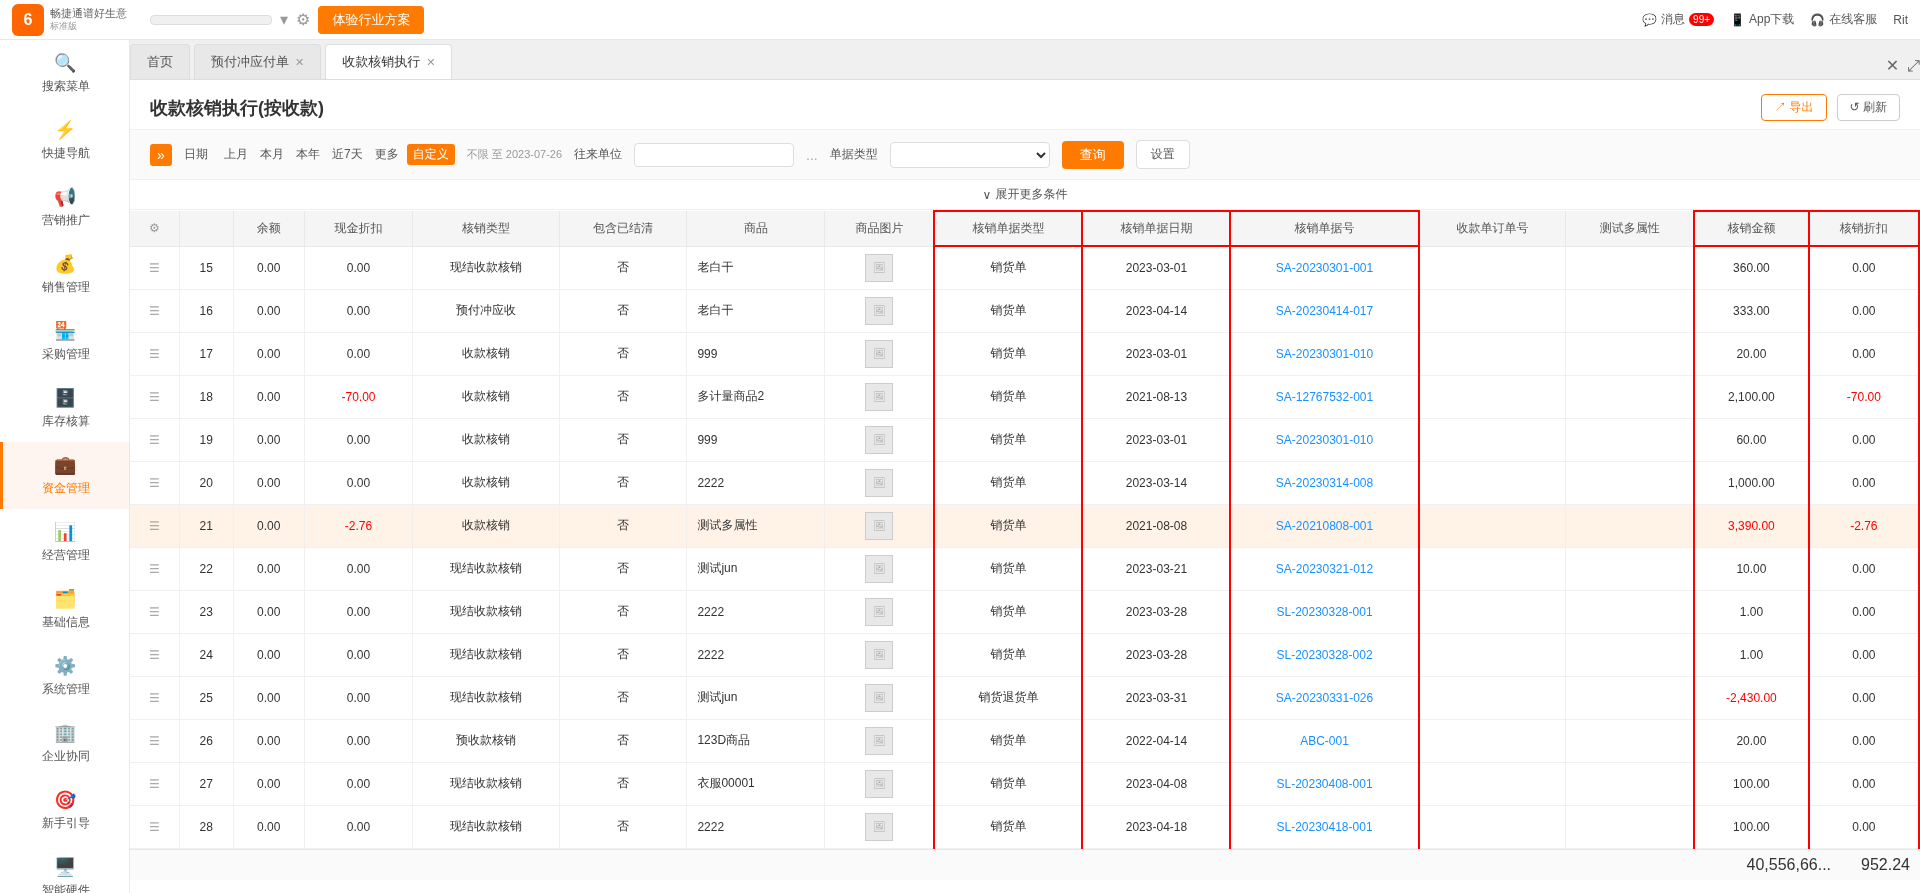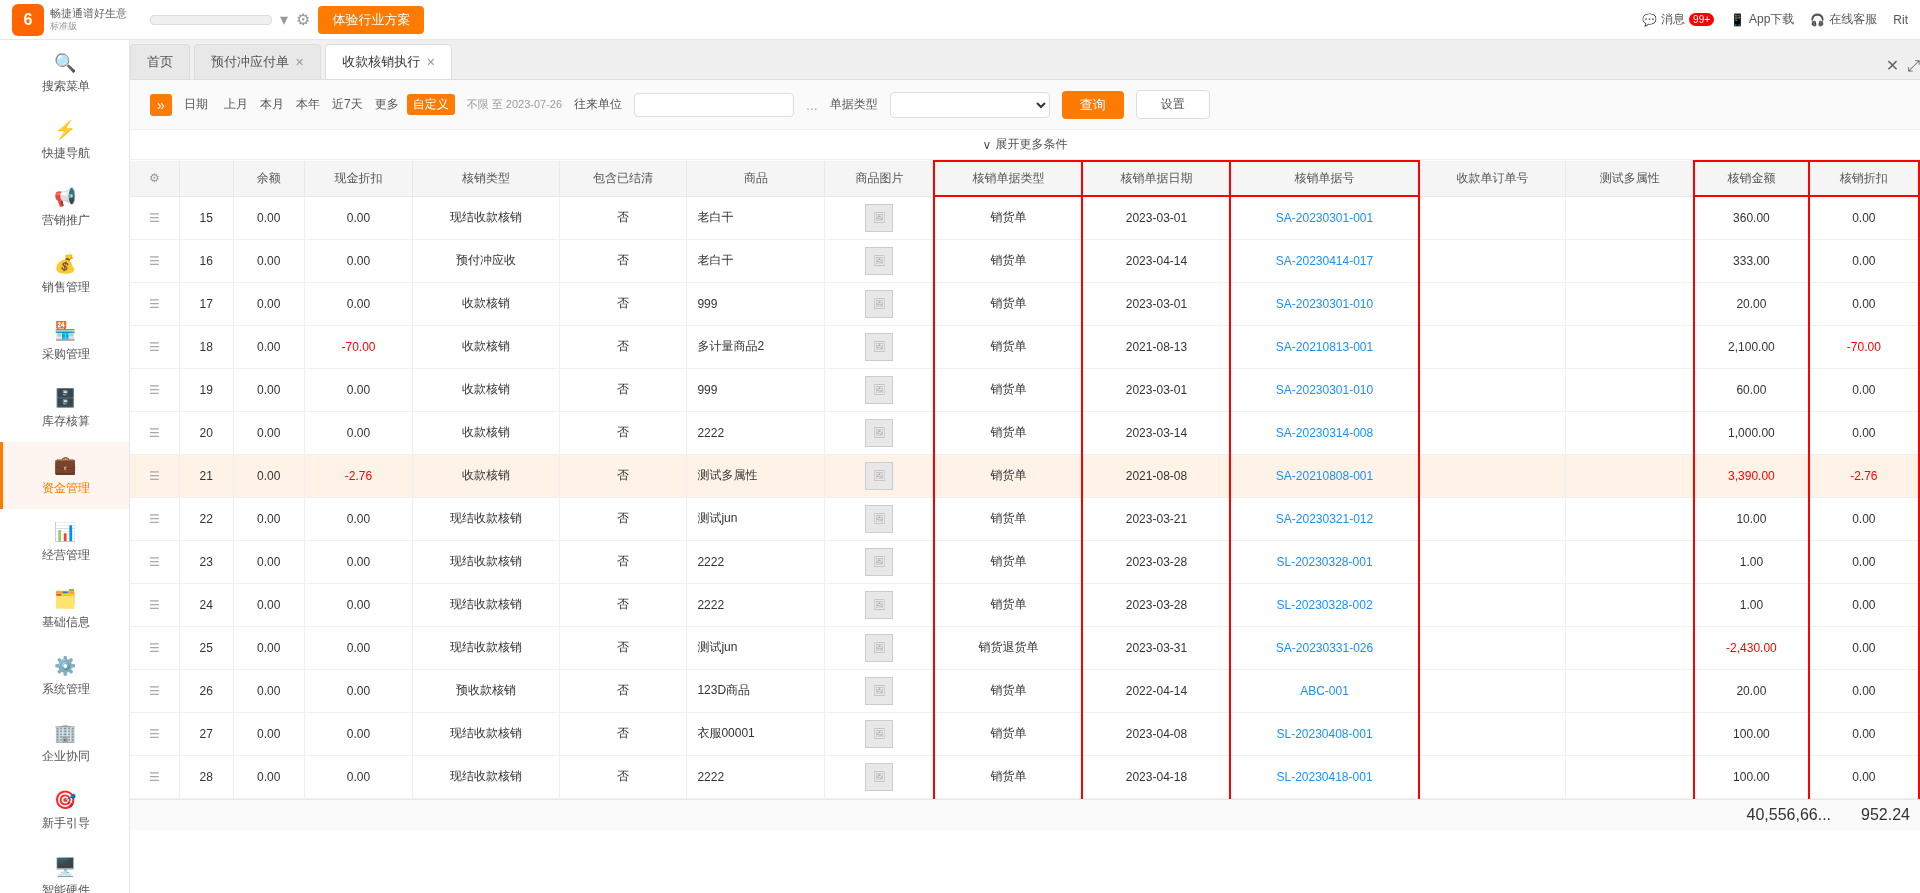--- a/index.html
+++ b/index.html
@@ -227,21 +227,21 @@
       border-radius: 4px;
       padding: 5px 18px;
       font-size: 13px;
       cursor: pointer;
     }
     .btn-settings {
       border: 1px solid #ddd;
       color: #555;
       background: #fff;
       border-radius: 4px;
-      padding: 5px 24px;
+      padding: 5px 14px;
       font-size: 12px;
       cursor: pointer;
     }
 
     
     .expand-more {
       display: flex;
       justify-content: center;
       padding: 6px;
       border-bottom: 1px solid #f0f0f0;
@@ -419,20 +419,33 @@
       </div>
       <div class="tab-spacer"></div>
       <div class="tab-actions">
         <span class="tab-action-btn">✕</span>
         <span class="tab-action-btn">⤢</span>
       </div>
     </div>
 
     <div class="page-content">
 
+      <div class="page-header">
+        <h2 class="page-title">收款核销执行(按收款)</h2>
+        <div class="header-actions">
+          <button class="btn-export">
+            <span>↗</span>
+            <span>导出</span>
+          </button>
+          <button class="btn-refresh">
+            <span>↺</span>
+            <span>刷新</span>
+          </button>
+        </div>
+      </div>
 
       <div class="filter-bar">
         <button class="filter-toggle-btn">»</button>
         <span class="filter-label">日期</span>
         <div class="filter-date-group">
           <span class="filter-date-option">上月</span>
           <span class="filter-date-option">本月</span>
           <span class="filter-date-option">本年</span>
           <span class="filter-date-option">近7天</span>
           <span class="filter-date-option">更多</span>
@@ -544,21 +557,21 @@
       <td>0.00</td>
       <td class="neg-val">-70.00</td>
       <td>收款核销</td>
       <td>否</td>
       <td style="text-align:left;">多计量商品2</td>
       <td style="text-align:center;">
       <div style="width:28px;height:28px;background:#e8e8e8;border:1px solid #ccc;display:inline-flex;align-items:center;justify-content:center;font-size:10px;color:#aaa;">🖼</div>
     </td>
       <td style="border-left:2px solid red;border-right:2px solid red;">销货单</td>
       <td style="border-left:2px solid red;border-right:2px solid red;">2021-08-13</td>
-      <td style="border-left:2px solid red;border-right:2px solid red;"><a class="link-cell">SA-20210813-001</a></td>
+      <td style="border-left:2px solid red;border-right:2px solid red;"><a class="link-cell">SA-12767532-001</a></td>
       <td></td>
       <td></td>
       <td class="" style="border-left:2px solid red;border-right:2px solid red;">2,100.00</td>
       <td class="neg-val" style="border-left:2px solid red;border-right:2px solid red;">-70.00</td>
     </tr>
               <tr>
       <td style="color:#aaa;font-size:12px;">☰</td>
       <td>19</td>
       <td>0.00</td>
       <td class="">0.00</td>

